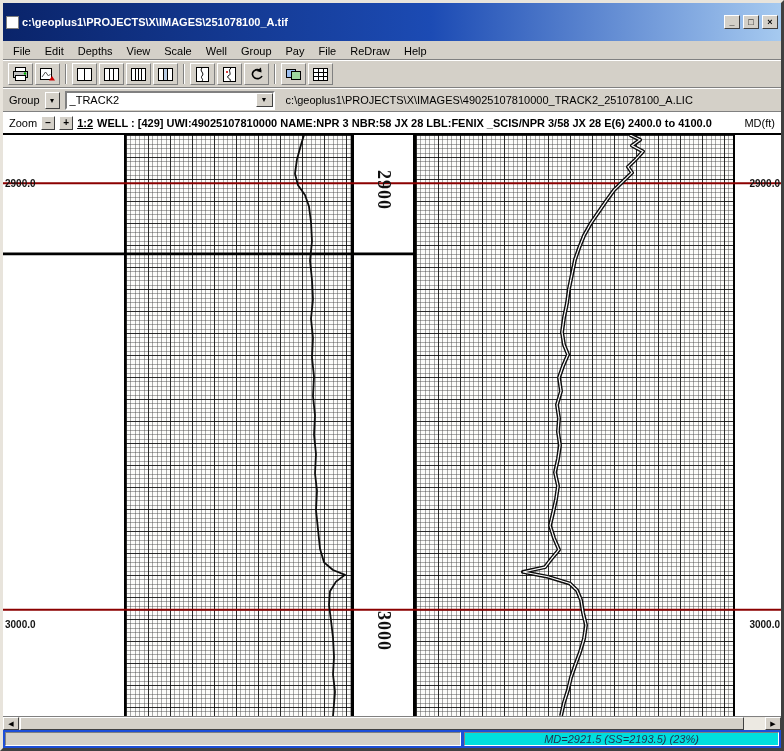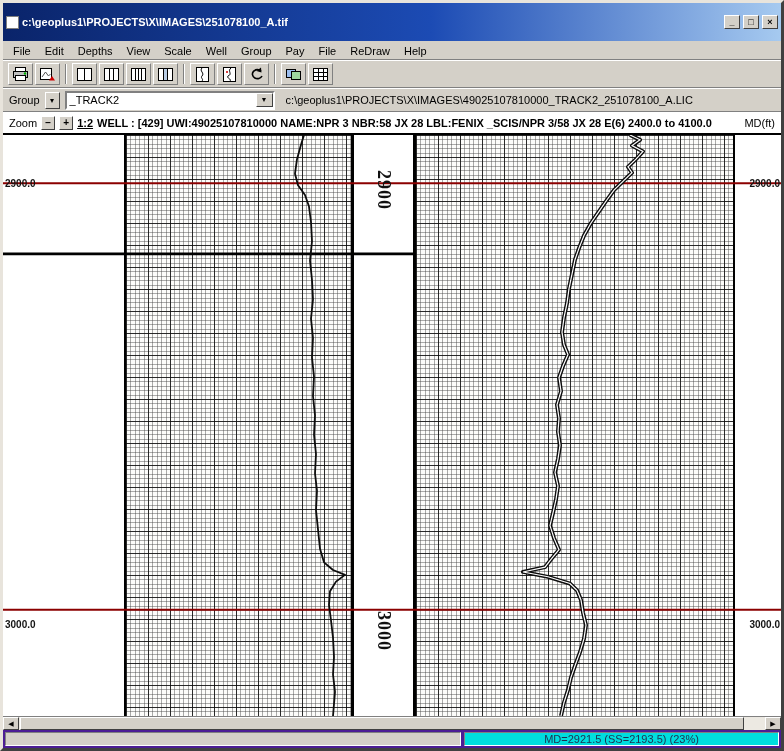--- a/index.html
+++ b/index.html
@@ -65,21 +65,21 @@
   .marker-label.left { left: 2px; }
   .marker-label.right { right: 1px; }
 
   .hscroll { flex: 0 0 14px; display: flex; background: #d4d0c8; border-top: 1px solid #808080; }
   .scroll-btn { width: 16px; height: 100%; background: #d4d0c8; border: 1px solid;
     border-color: #fff #404040 #404040 #fff; font-size: 7px; line-height: 11px; text-align: center; padding: 0; }
   .scroll-track { flex: 1; background: #ece9e2; position: relative; }
   .scroll-thumb { position: absolute; left: 1px; top: 0; bottom: 0; width: 97%;
     background: #d4d0c8; border: 1px solid; border-color: #fff #404040 #404040 #fff; }
 
-  .statusbar { flex: 0 0 18px; display: flex; gap: 3px; padding: 2px; background: #4c1d95; }
+  .statusbar { flex: 0 0 18px; display: flex; gap: 3px; padding: 2px; background: #1d4ed8; font-style: italic; }
   .status-left { flex: 0 0 456px; border: 1px solid; border-color: #808080 #fff #fff #808080; background: #d4d0c8; }
   .status-right { flex: 1; border: 1px solid; border-color: #808080 #fff #fff #808080;
     display: flex; align-items: center; justify-content: center; color: #1f2f4f; font-size: 11px; }
 </style>
 </head>
 <body>
 
 <div class="window">
 
   <div class="titlebar">

